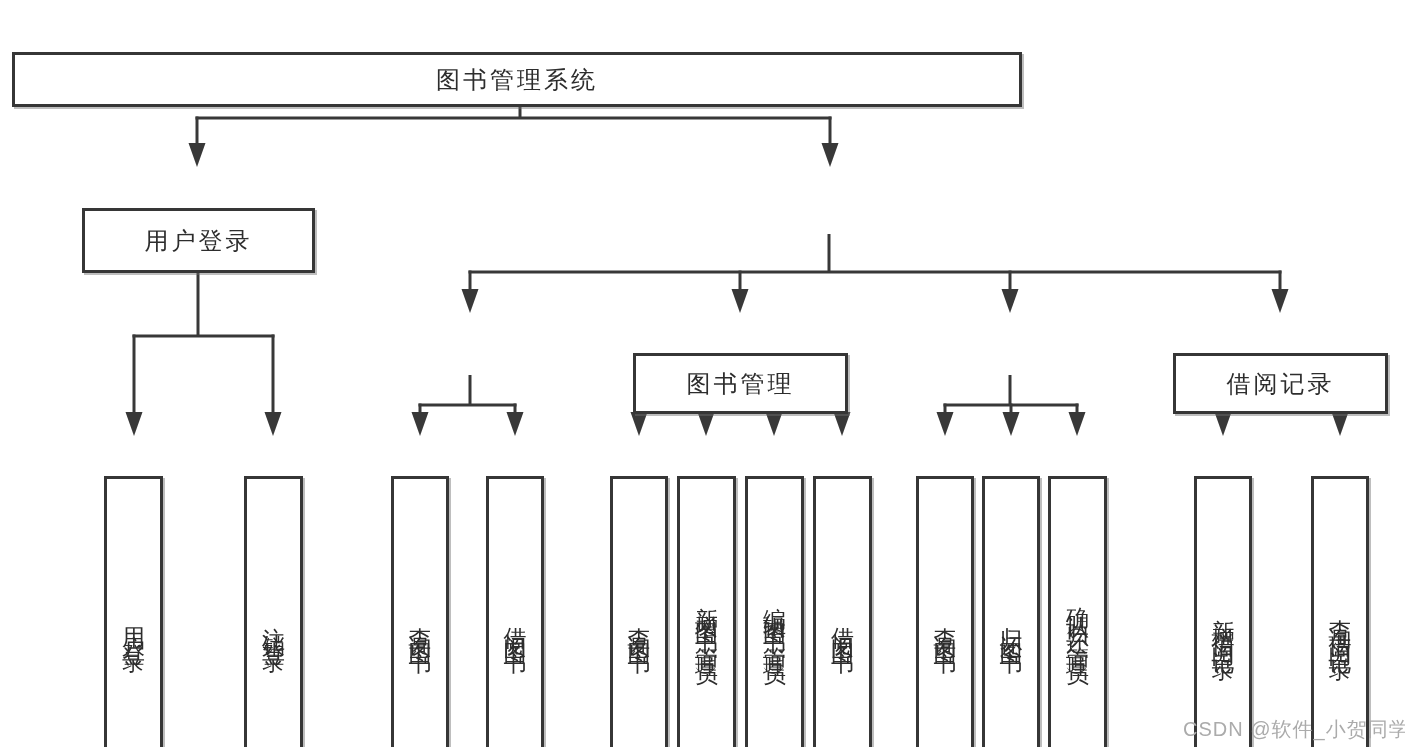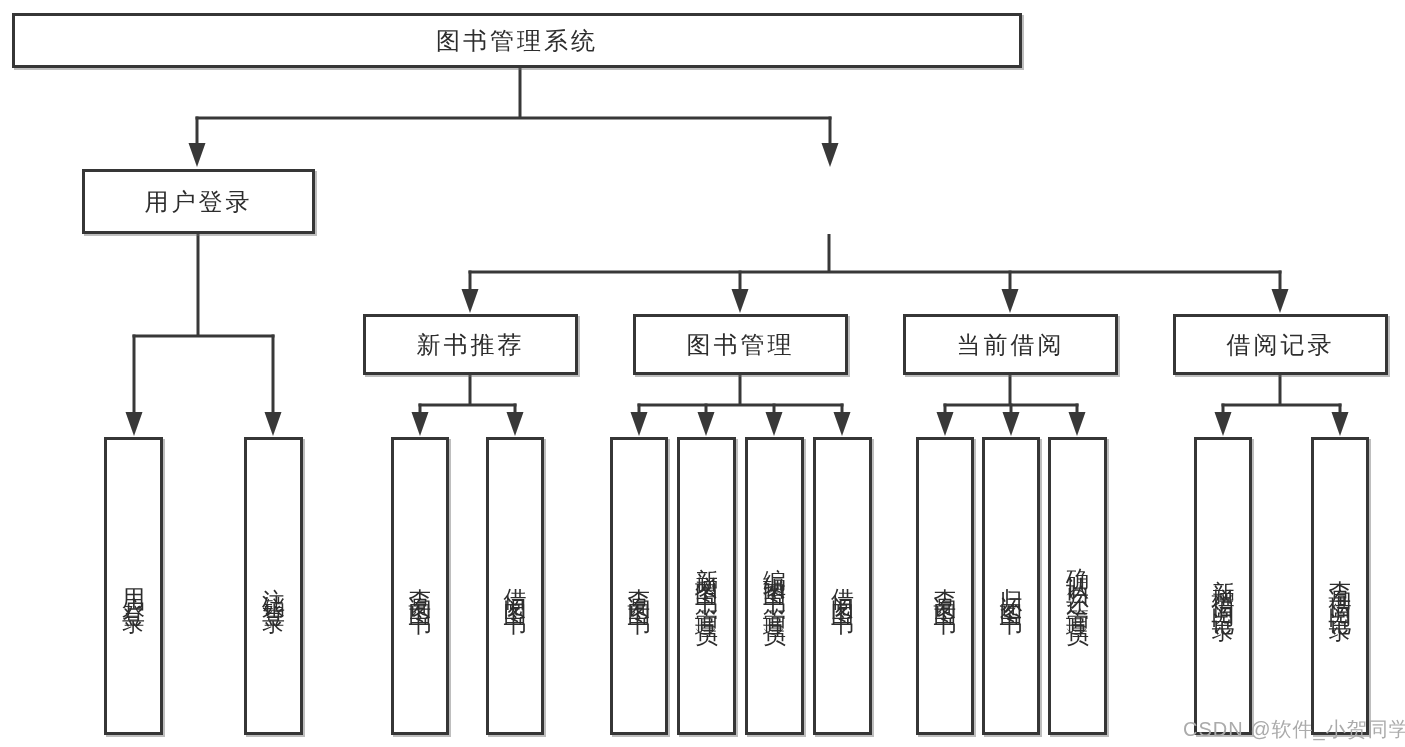--- a/index.html
+++ b/index.html
@@ -25,20 +25,21 @@
     position: absolute;
     box-sizing: border-box;
     background: #ffffff;
     border: 3px solid #363636;
     box-shadow: 2px 2px 0 rgba(110,110,110,0.45);
     display: flex;
     align-items: center;
     justify-content: center;
     color: #2d2d2d;
     z-index: 2;
+    margin-top: 39px;
   }
   .node.h span {
     font-size: 24px;
     letter-spacing: 3px;
     white-space: nowrap;
   }
   .node.v span {
     writing-mode: vertical-rl;
     font-size: 23px;
     letter-spacing: 8px;
@@ -130,28 +131,22 @@
   </svg>
 
   <div class="node h" style="left:12px; top:13px; width:1010px; height:55px">
     <span>图书管理系统</span>
   </div>
 
   <div class="node h" style="left:82px; top:169px; width:233px; height:65px">
     <span>用户登录</span>
   </div>
 
-  <div class="node h" style="left:363px; top:314px; width:215px; height:61px">
-    <span>新书推荐</span>
-  </div>
   <div class="node h" style="left:633px; top:314px; width:215px; height:61px">
     <span>图书管理</span>
-  </div>
-  <div class="node h" style="left:903px; top:314px; width:215px; height:61px">
-    <span>当前借阅</span>
   </div>
   <div class="node h" style="left:1173px; top:314px; width:215px; height:61px">
     <span>借阅记录</span>
   </div>
 
   <div class="node v" style="left:104px; top:437px; width:59px; height:298px">
     <span>用户登录</span>
   </div>
   <div class="node v" style="left:244px; top:437px; width:59px; height:298px">
     <span>注销登录</span>

